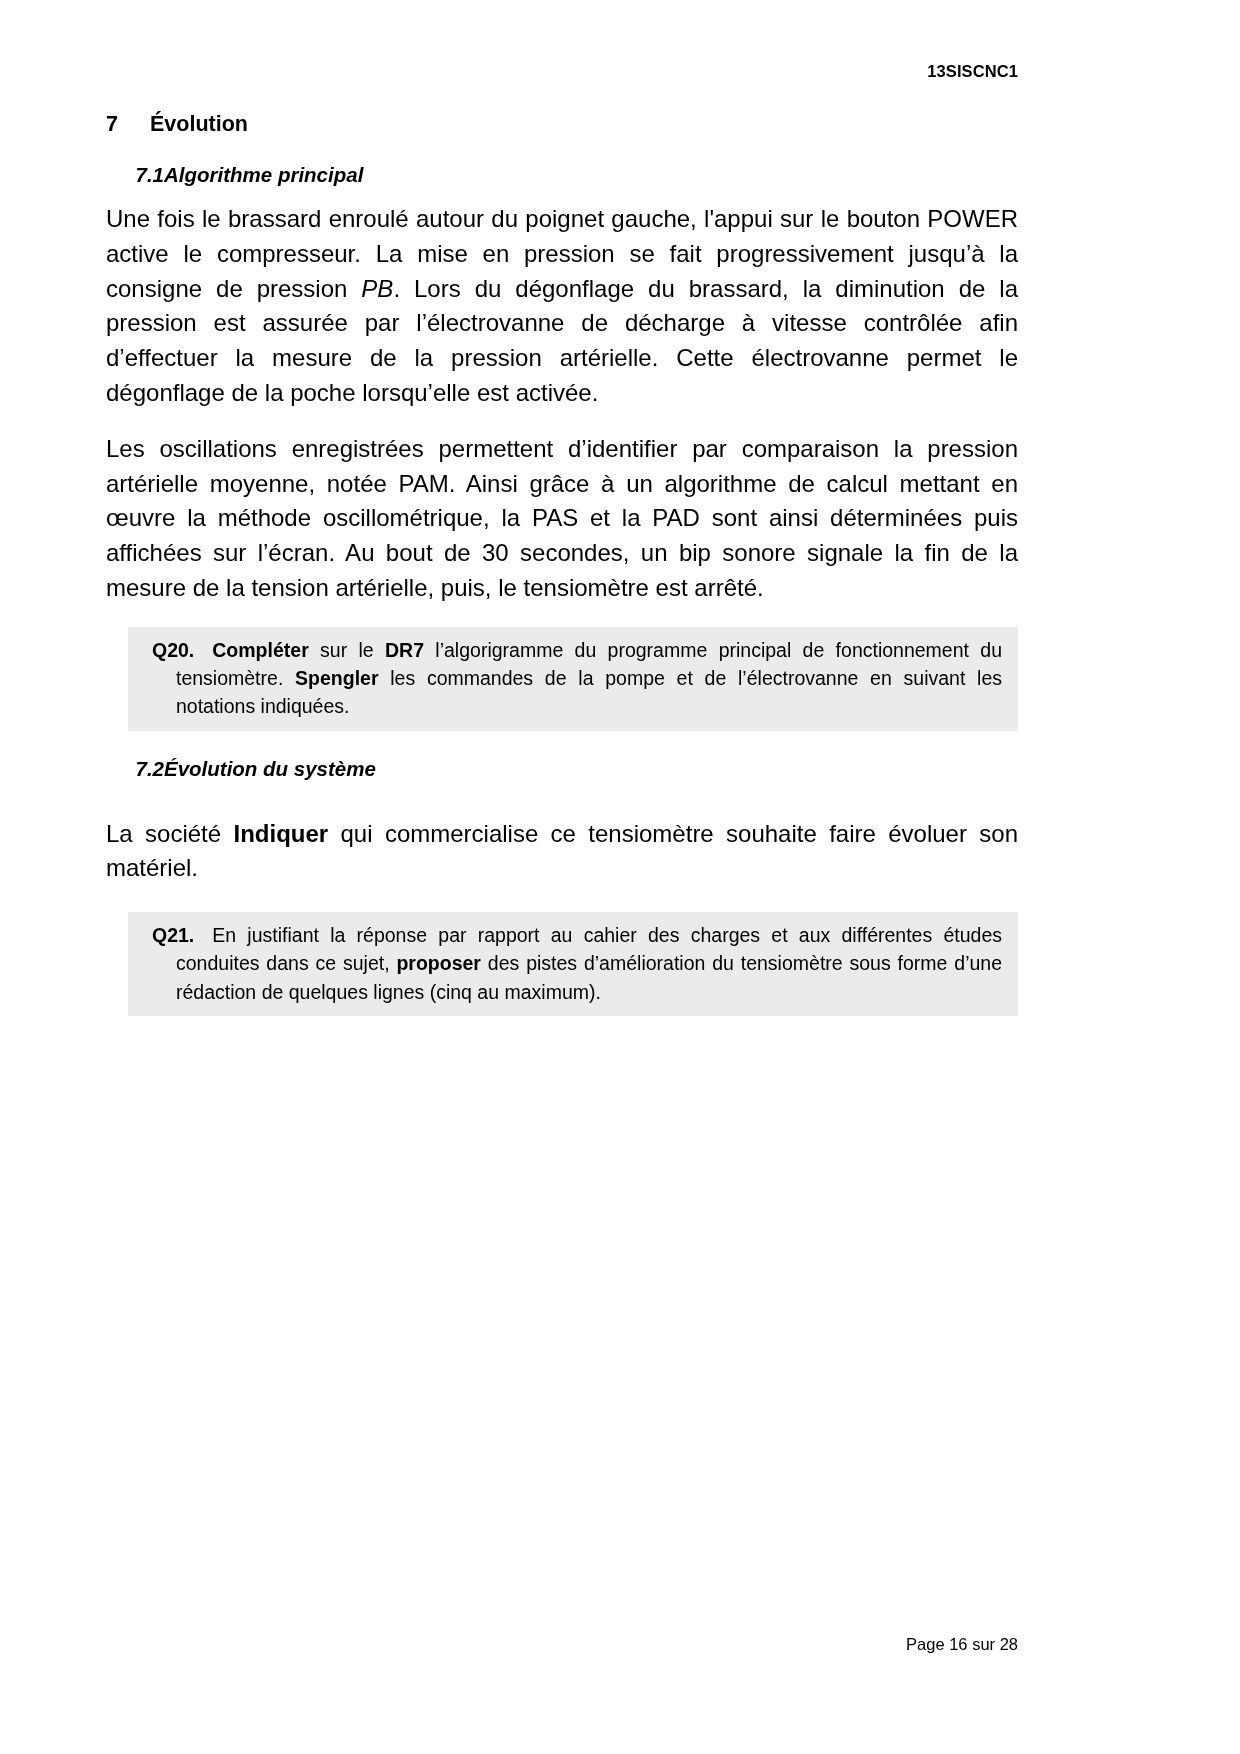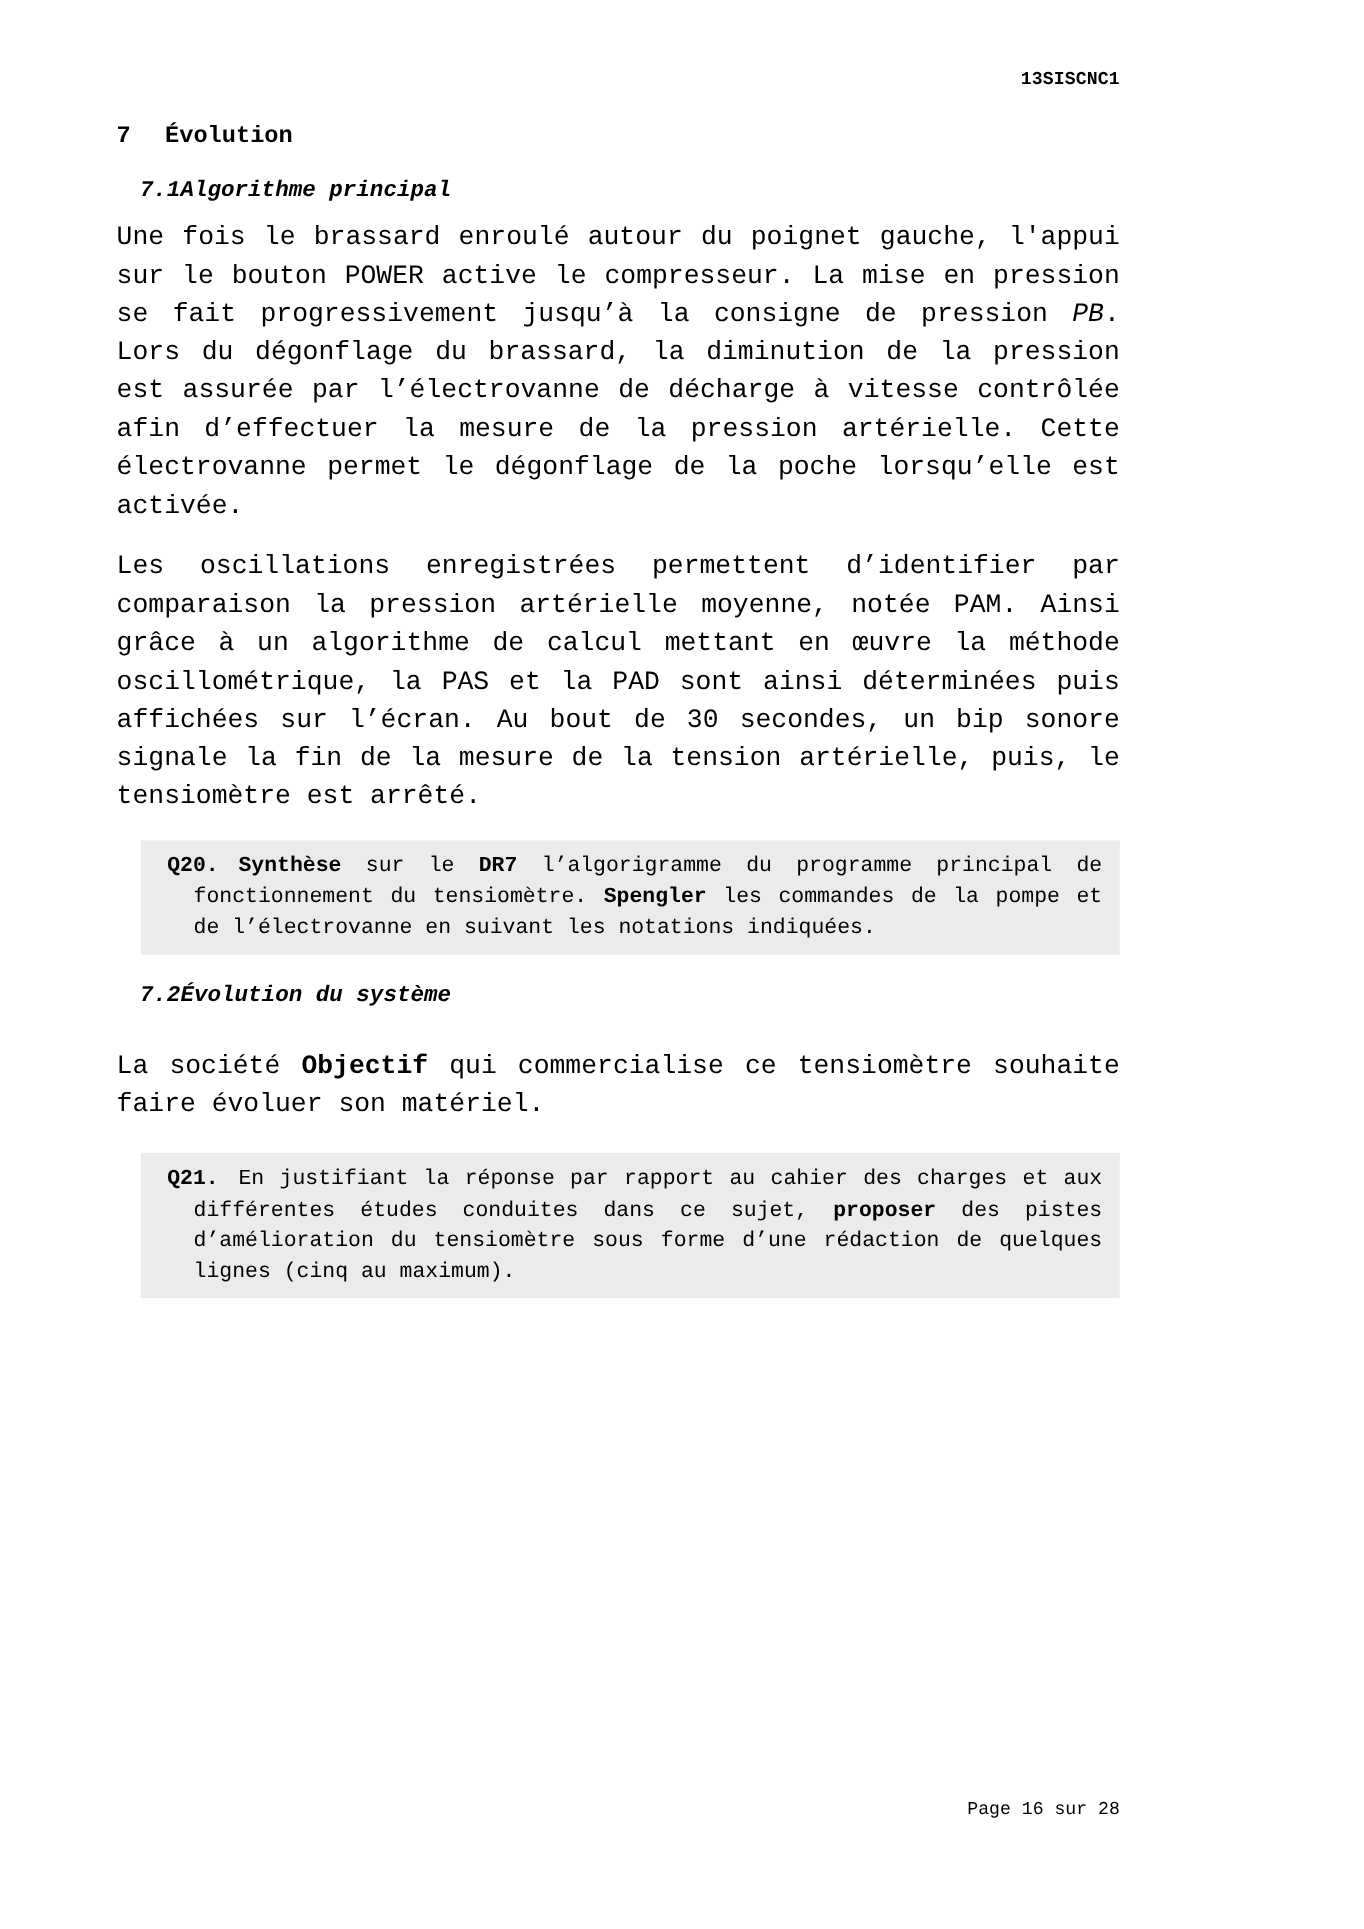--- a/index.html
+++ b/index.html
@@ -5,21 +5,21 @@
   html, body {
     margin: 0;
     padding: 0;
     background: #ffffff;
   }
   .page {
     position: relative;
     width: 1240px;
     height: 1754px;
     background: #ffffff;
-    font-family: Liberation Mono, monospace;
+    font-family: Liberation Sans, sans-serif;
     color: #000000;
     box-sizing: border-box;
     overflow: hidden;
   }
   .content {
     position: absolute;
     left: 106px;
     top: 0;
     width: 912px;
   }
@@ -135,36 +135,36 @@
 
     <p class="body"><span>Une fois le brassard enroulé autour du poignet gauche, l'appui sur le bouton POWER active le compresseur. La mise en pression se fait progressivement jusqu’à la consigne de pression </span><i class="it">PB</i><span>. Lors du dégonflage du brassard, la diminution de la pression est assurée par l’électrovanne de décharge à vitesse contrôlée afin d’effectuer la mesure de la pression artérielle. Cette électrovanne permet le dégonflage de la poche lorsqu’elle est activée.</span></p>
 
     <div class="gap-md"></div>
 
     <p class="body">Les oscillations enregistrées permettent d’identifier par comparaison la pression artérielle moyenne, notée PAM. Ainsi grâce à un algorithme de calcul mettant en œuvre la méthode oscillométrique, la PAS et la PAD sont ainsi déterminées puis affichées sur l’écran. Au bout de 30 secondes, un bip sonore signale la fin de la mesure de la tension artérielle, puis, le tensiomètre est arrêté.</p>
 
     <div class="gap-md"></div>
 
     <div class="qbox">
-      <div class="qinner"><span class="qlabel">Q20.</span><span class="qspace"></span><b class="bd">Synthèse</b><span> sur le </span><b class="bd">DR7</b><span> l’algorigramme du programme principal de fonctionnement du tensiomètre. </span><b class="bd">Spengler</b><span> les commandes de la pompe et de l’électrovanne en suivant les notations indiquées.</span></div>
+      <div class="qinner"><span class="qlabel">Q20.</span><span class="qspace"></span><b class="bd">Compléter</b><span> sur le </span><b class="bd">DR7</b><span> l’algorigramme du programme principal de fonctionnement du tensiomètre. </span><b class="bd">Spengler</b><span> les commandes de la pompe et de l’électrovanne en suivant les notations indiquées.</span></div>
     </div>
 
     <div class="gap-lg"></div>
 
     <div class="h2-row">
       <span class="h2-num">7.2</span>
       <span>Évolution du système</span>
     </div>
 
     <div class="gap-sm"></div>
 
 
     <div class="gap-md"></div>
 
-    <p class="body"><span>La société </span><b class="bd">Objectif</b><span> qui commercialise ce tensiomètre souhaite faire évoluer son matériel.</span></p>
+    <p class="body"><span>La société </span><b class="bd">Indiquer</b><span> qui commercialise ce tensiomètre souhaite faire évoluer son matériel.</span></p>
 
     <div class="gap-lg"></div>
 
     <div class="qbox">
       <div class="qinner"><span class="qlabel">Q21.</span><span class="qspace"></span><span>En justifiant la réponse par rapport au cahier des charges et aux différentes études conduites dans ce sujet, </span><b class="bd">proposer</b><span> des pistes d’amélioration du tensiomètre sous forme d’une rédaction de quelques lignes (cinq au maximum).</span></div>
     </div>
 
     <div class="doc-footer" style="position:absolute; top:1635px; right:0;">Page 16 sur 28</div>
 
   </div>

